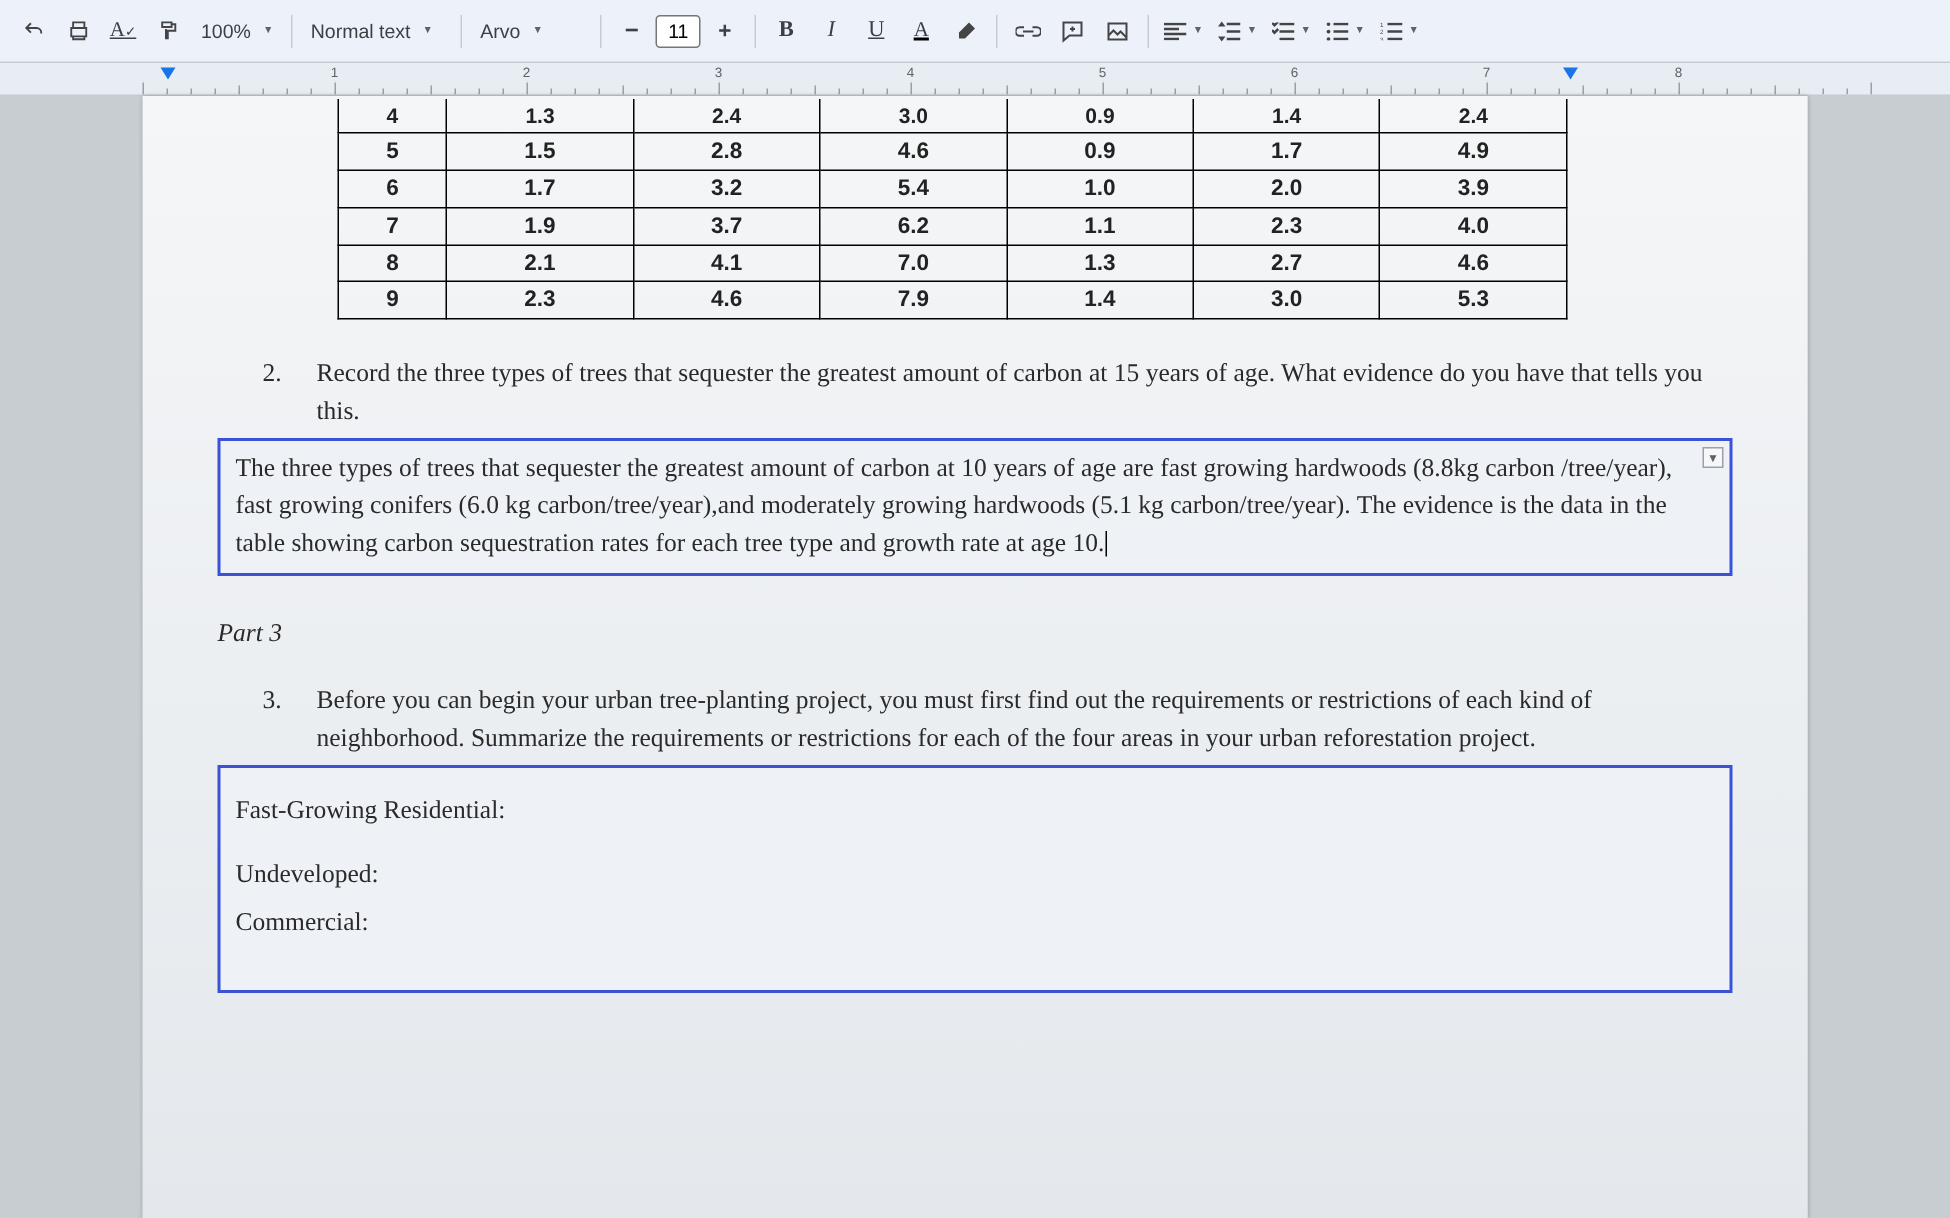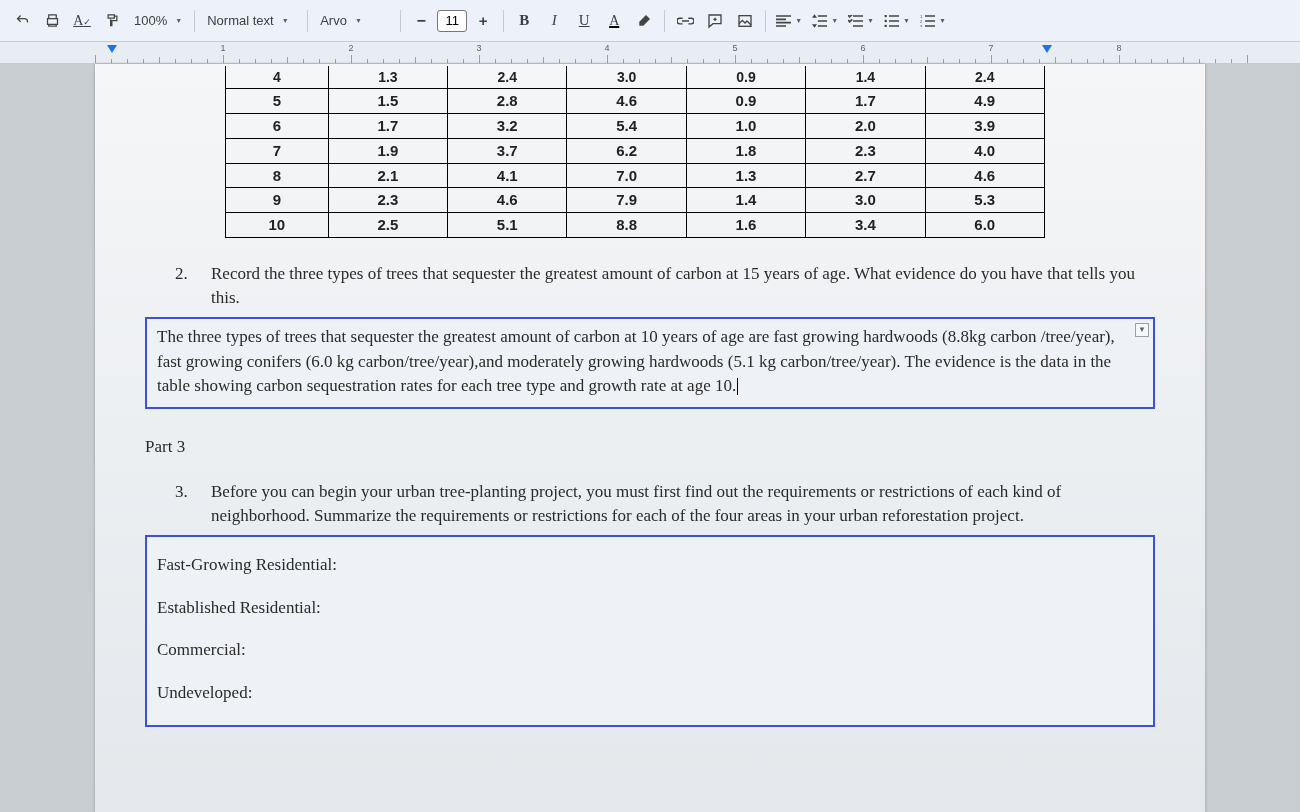--- a/index.html
+++ b/index.html
@@ -181,20 +181,21 @@
     background: #f6f7f8;
     font-size: 8px;
     display: flex;
     align-items: center;
     justify-content: center;
     color: #5f6368;
     cursor: pointer;
   }
   .cursor { display:inline-block; width:1px; height:17px; background:#000; vertical-align:text-bottom; margin-left:1px;}
   .part-head {
+    font-style: italic;
     margin: 26px 0 20px 0;
   }
   .area-box {
     border: 2px solid #3a52d8;
     background: #eef1f5;
     padding: 8px 26px 14px 10px;
     margin-top: 6px;
   }
   .area-line {
     margin: 8px 0 18px 0;
@@ -419,21 +420,21 @@
             <td>5.4</td>
             <td>1.0</td>
             <td>2.0</td>
             <td>3.9</td>
           </tr>
           <tr>
             <td>7</td>
             <td>1.9</td>
             <td>3.7</td>
             <td>6.2</td>
-            <td>1.8</td>
+            <td>1.1</td>
             <td>2.3</td>
             <td>4.0</td>
           </tr>
           <tr>
             <td>8</td>
             <td>2.1</td>
             <td>4.1</td>
             <td>7.0</td>
             <td>1.3</td>
             <td>2.7</td>
@@ -441,29 +442,20 @@
           </tr>
           <tr>
             <td>9</td>
             <td>2.3</td>
             <td>4.6</td>
             <td>7.9</td>
             <td>1.4</td>
             <td>3.0</td>
             <td>5.3</td>
           </tr>
-          <tr>
-            <td>10</td>
-            <td>2.5</td>
-            <td>5.1</td>
-            <td>8.8</td>
-            <td>1.6</td>
-            <td>3.4</td>
-            <td>6.0</td>
-          </tr>
         </tbody>
     </table>
 
     <div class="q-item">
       <div class="q-num">2.</div>
       <div>Record the three types of trees that sequester the greatest amount of carbon at 15 years of age. What evidence do you have that tells you this.</div>
     </div>
 
     <div class="answer-box">
       <div class="dd">▼</div>
@@ -472,19 +464,18 @@
 
     <div class="part-head">Part 3</div>
 
     <div class="q-item" style="margin-top:4px">
       <div class="q-num">3.</div>
       <div>Before you can begin your urban tree-planting project, you must first find out the requirements or restrictions of each kind of neighborhood. Summarize the requirements or restrictions for each of the four areas in your urban reforestation project.</div>
     </div>
 
     <div class="area-box">
       <div class="area-line">Fast-Growing Residential:</div>
-      <div class="area-line">Established Residential:</div>
+      <div class="area-line" style="margin-bottom:6px">Undeveloped:</div>
       <div class="area-line">Commercial:</div>
-      <div class="area-line" style="margin-bottom:6px">Undeveloped:</div>
     </div>
 
   </div>
 </div>
 
 </body></html>

